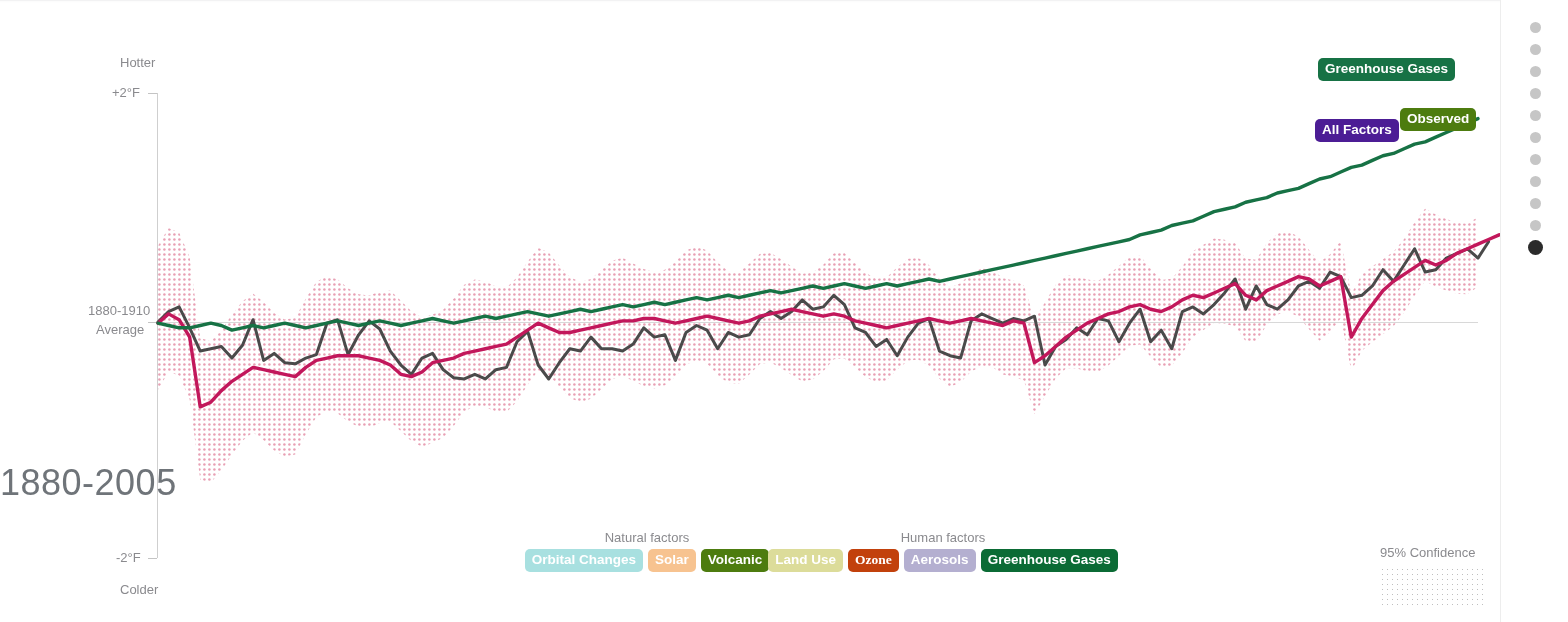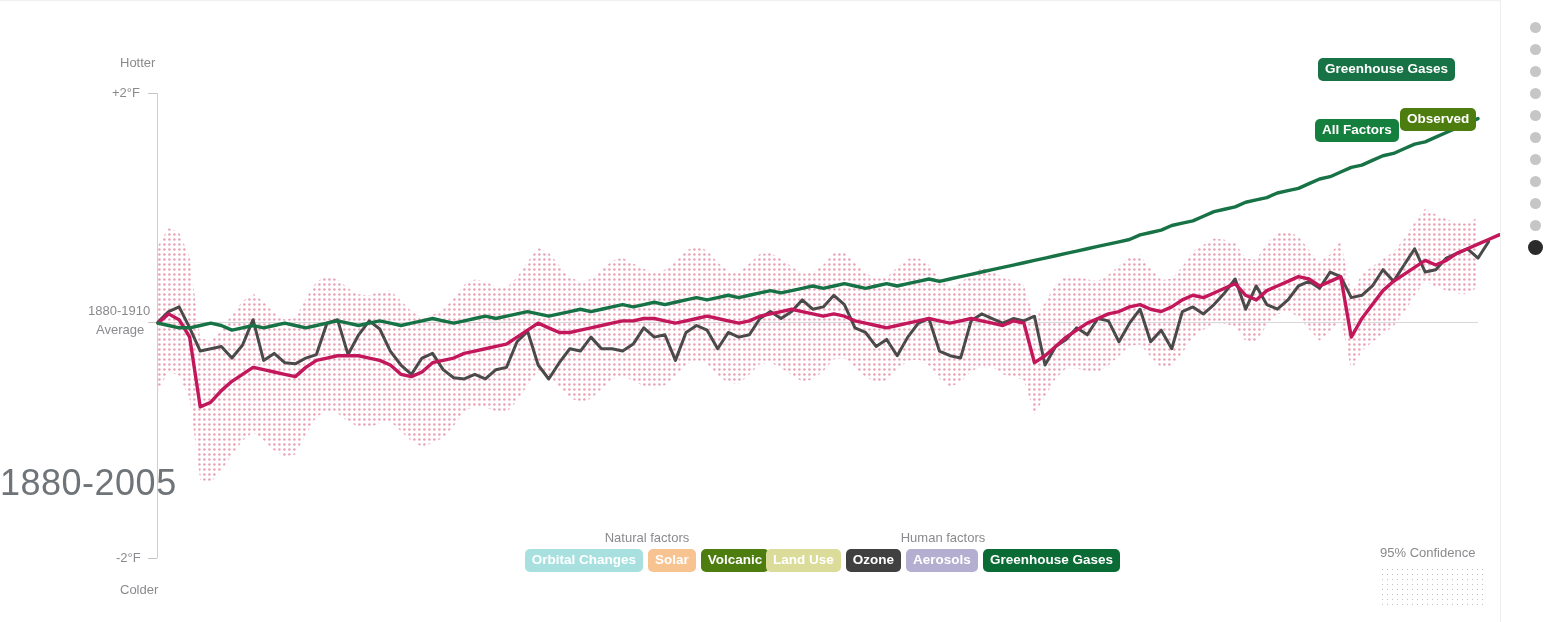--- a/index.html
+++ b/index.html
@@ -31,41 +31,41 @@
   .ax-colder{left:120px;top:582px;}
   .ax-top{left:112px;top:85px;}
   .ax-bot{left:116px;top:550px;}
   .ax-mid1{left:88px;top:303px;}
   .ax-mid2{left:96px;top:322px;}
 
   
   .pill{position:absolute;border-radius:5px;padding:3px 7px 4px 7px;
     font-size:13.5px;font-weight:bold;color:#ffffff;white-space:nowrap;line-height:1.15;}
   .pill-ghg{left:1318px;top:58px;background:#177245;}
-  .pill-all{left:1315px;top:119px;background:#15803d;}
+  .pill-all{left:1315px;top:119px;background:#4c1d95;}
   .pill-obs{left:1400px;top:108px;background:#4d7c0f;}
 
   
   .chart-title{position:absolute;left:0;top:462px;width:1500px;text-align:left;
     color:#6f7479;font-size:36px;letter-spacing:0.5px;}
 
   
   .factors{position:absolute;left:0;top:530px;width:1500px;}
   .fgroup{position:absolute;text-align:center;}
   .fgroup-natural{left:482px;top:0;width:330px;}
   .fgroup-human{left:778px;top:0;width:330px;}
   .fgroup-title{color:#8a8a8e;font-size:13px;margin-bottom:4px;}
   .chips{display:flex;gap:5px;justify-content:center;align-items:center;}
   .chip{border-radius:5px;padding:3px 7px 4px 7px;font-size:13.5px;font-weight:bold;
     color:#ffffff;white-space:nowrap;line-height:1.15;}
   .c-orbital{background:#a8e0e0;}
   .c-solar{background:#f7c390;}
   .c-volcanic{background:#4d7c0f;}
   .c-landuse{background:#dcdc9a;}
-  .c-ozone{background:#404040;}
+  .c-ozone{background:#c2410c;font-family:Liberation Serif, serif;}
   .c-aerosols{background:#b4afd0;}
   .c-ghg{background:#0b6b35;}
 
   
   .conf{position:absolute;left:1380px;top:545px;width:120px;}
   .conf-label{color:#8a8a8e;font-size:13px;white-space:nowrap;}
   .conf-swatch{margin-top:7px;width:104px;height:40px;
     background-image:radial-gradient(#bfbfbf 0.9px,transparent 1px);
     background-size:5px 5px;}
 

